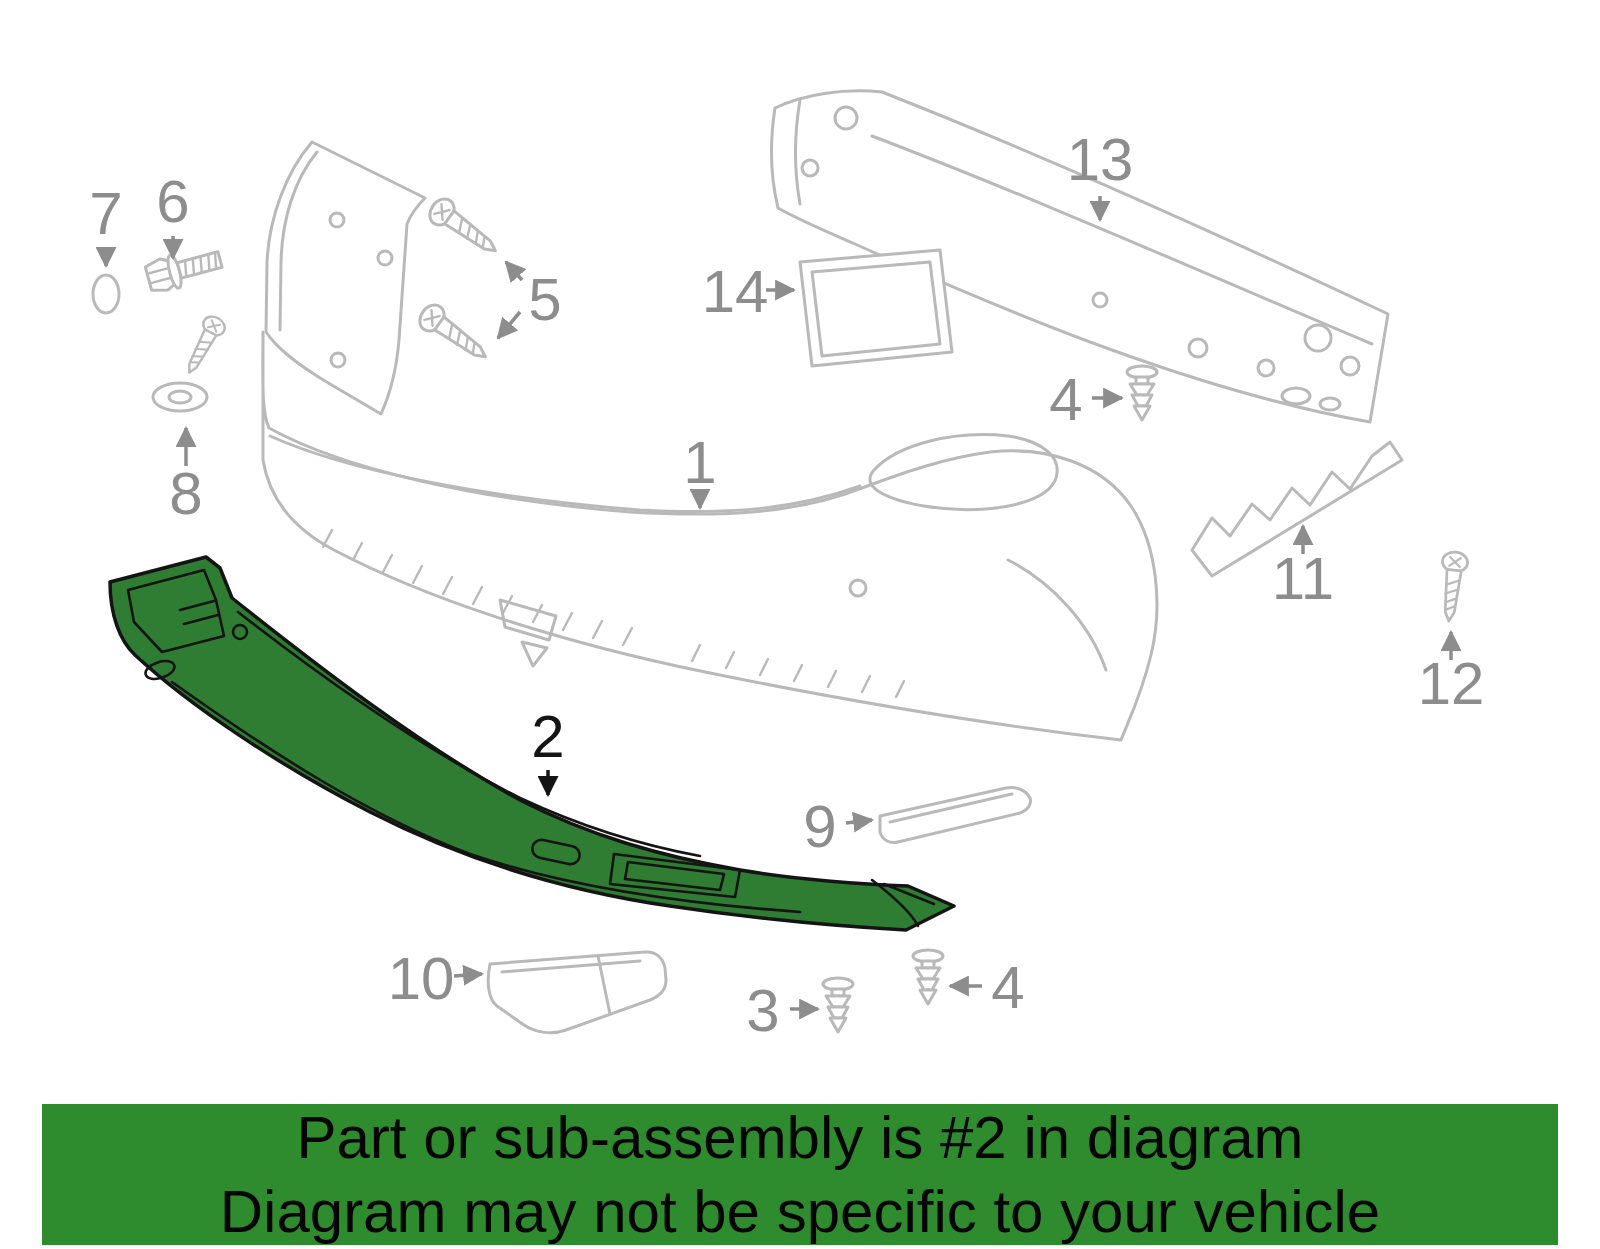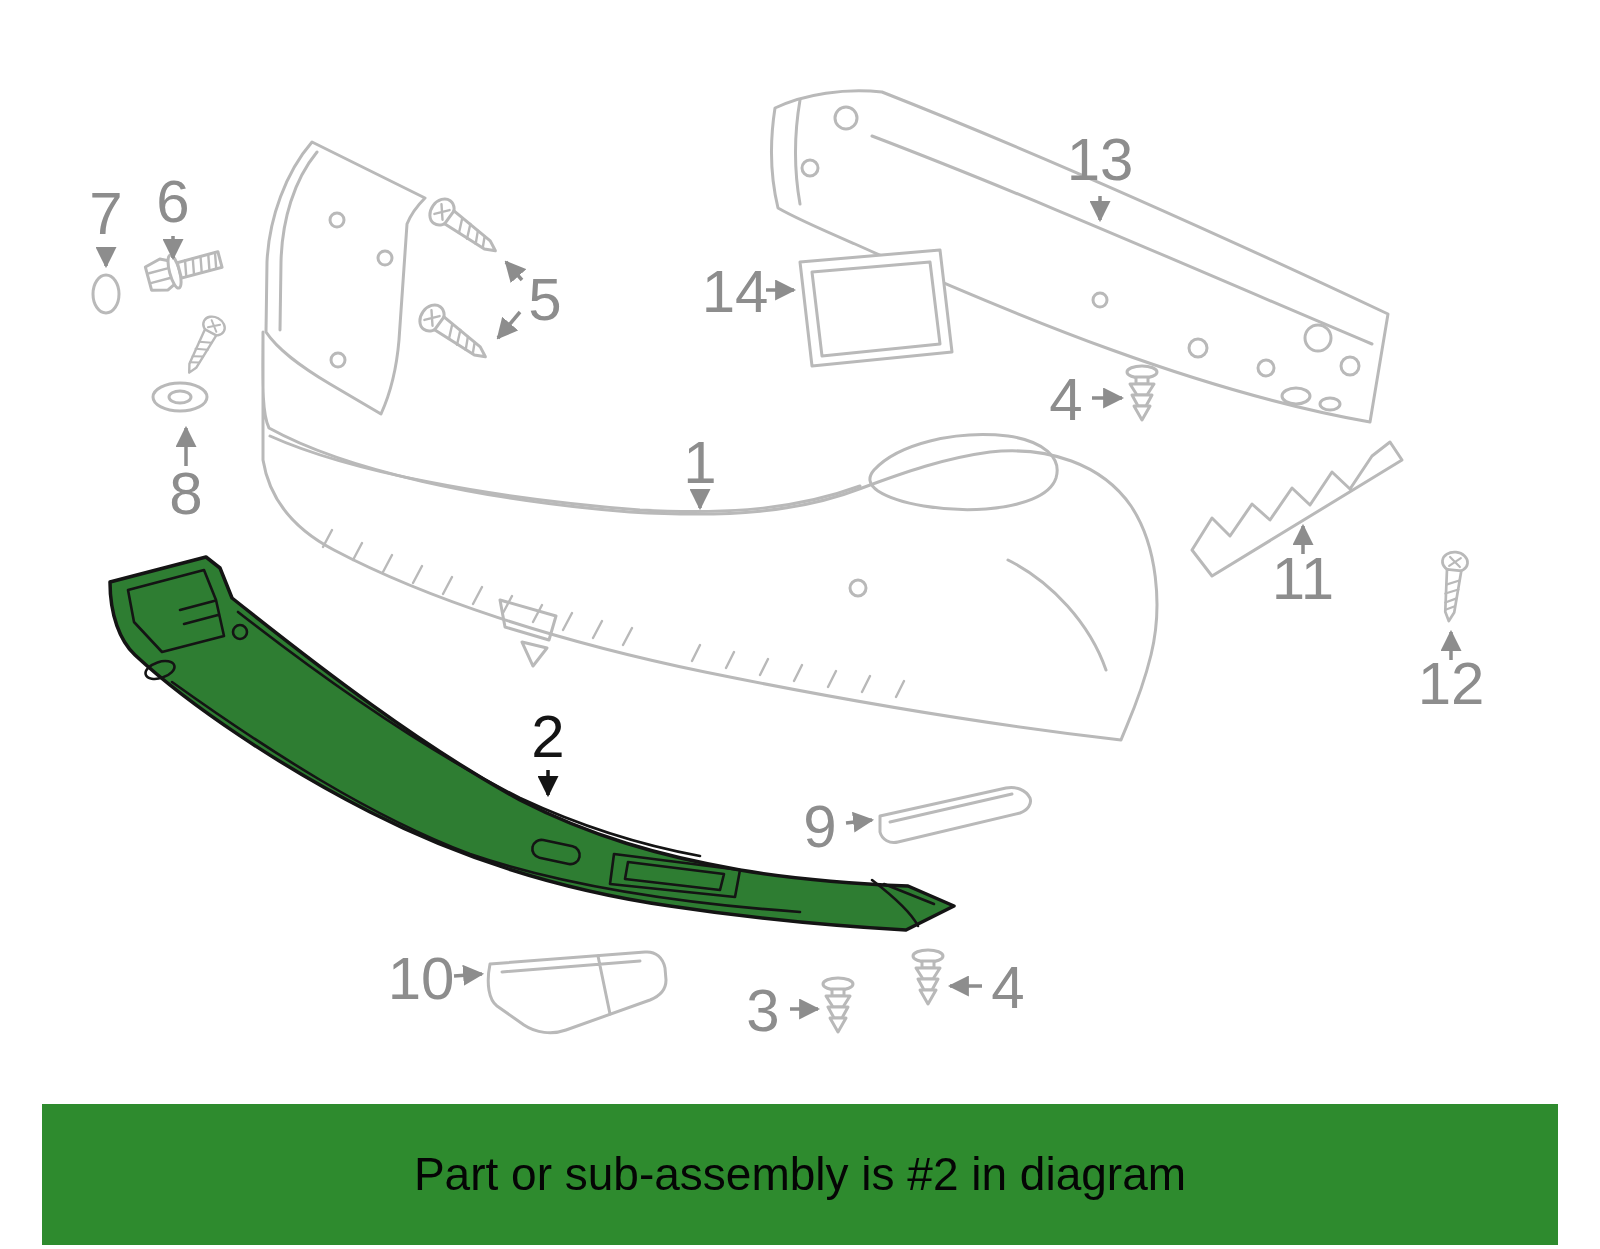--- a/index.html
+++ b/index.html
@@ -8,21 +8,21 @@
     --line-color:#b9b9b9;
     --label-color:#8d8d8d;
   }
   html,body{margin:0;padding:0;background:#fff;}
   .stage{position:relative;width:1600px;height:1249px;background:#fff;
          font-family:"Liberation Sans",sans-serif;overflow:hidden;}
   .diagram-svg{position:absolute;top:0;left:0;}
   .banner{position:absolute;left:42px;width:1516px;top:1104px;height:141px;
           background:var(--banner-bg);display:flex;flex-direction:column;
           align-items:center;justify-content:center;gap:8px;}
-  .banner-line{font-size:46px;line-height:1.1;color:#050505;text-align:center;}
+  .banner-line{font-size:60px;line-height:1.1;color:#050505;text-align:center;}
   
   .ln{stroke:var(--line-color);stroke-width:3;fill:none;stroke-linecap:round;stroke-linejoin:round;}
   .lnt{stroke:var(--line-color);stroke-width:2.4;fill:none;stroke-linecap:round;}
   .lnf{stroke:var(--line-color);stroke-width:3;fill:#fff;stroke-linejoin:round;}
   .callout{font-size:60px;fill:var(--label-color);}
   .callout--hl{fill:#141414;}
   .arrow{stroke:var(--label-color);stroke-width:3.5;fill:none;}
   .arrow--hl{stroke:#141414;}
   .gp{fill:var(--highlight);stroke:#141414;stroke-width:3.5;stroke-linejoin:round;}
   .gd{stroke:#141414;stroke-width:2.6;fill:none;stroke-linecap:round;stroke-linejoin:round;}
@@ -199,15 +199,16 @@
     <text class="callout" x="1100" y="180" text-anchor="middle">13</text>
     <path class="arrow" d="M1100,196 L1100,220" marker-end="url(#mGray)"></path>
 
     <text class="callout" x="735" y="312" text-anchor="middle">14</text>
     <path class="arrow" d="M766,290 L794,290" marker-end="url(#mGray)"></path>
   </g>
 </svg>
 
 <div class="banner">
   <div class="banner-line">Part or sub-assembly is #2 in diagram</div>
+  <div class="banner-line">Diagram may not be specific to your vehicle</div>
 </div>
 
 </div>
 
 </body></html>

